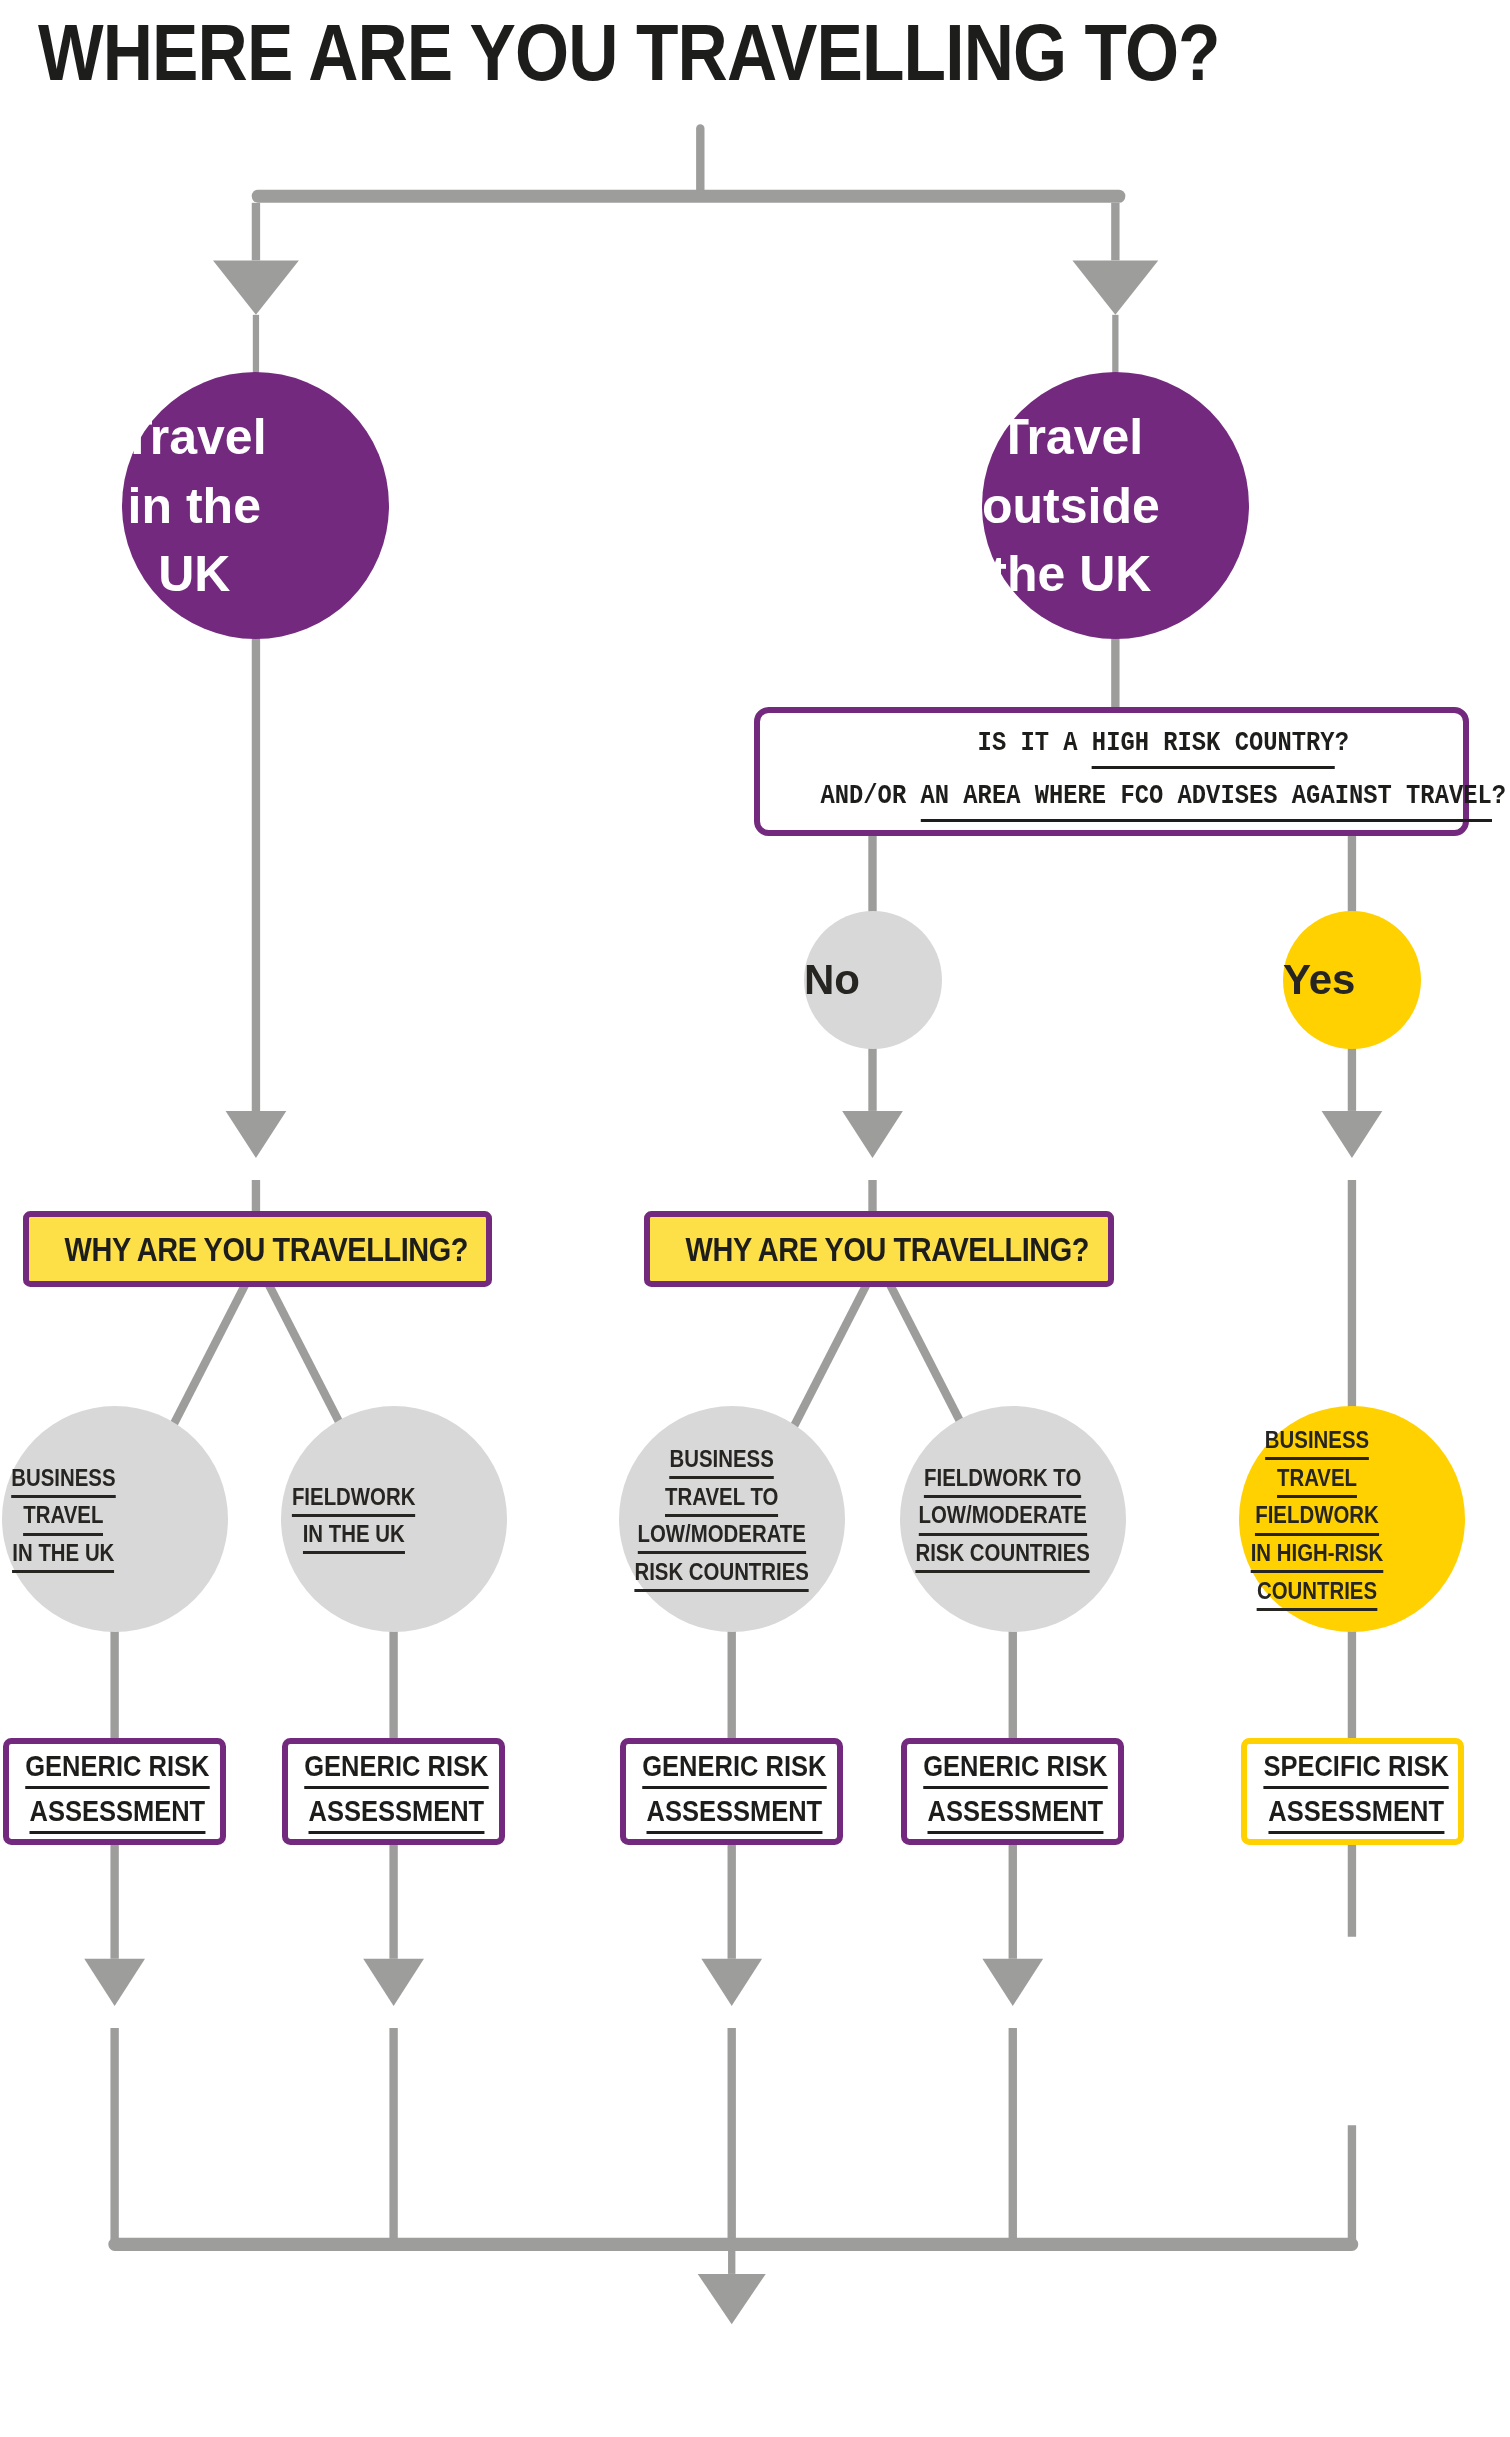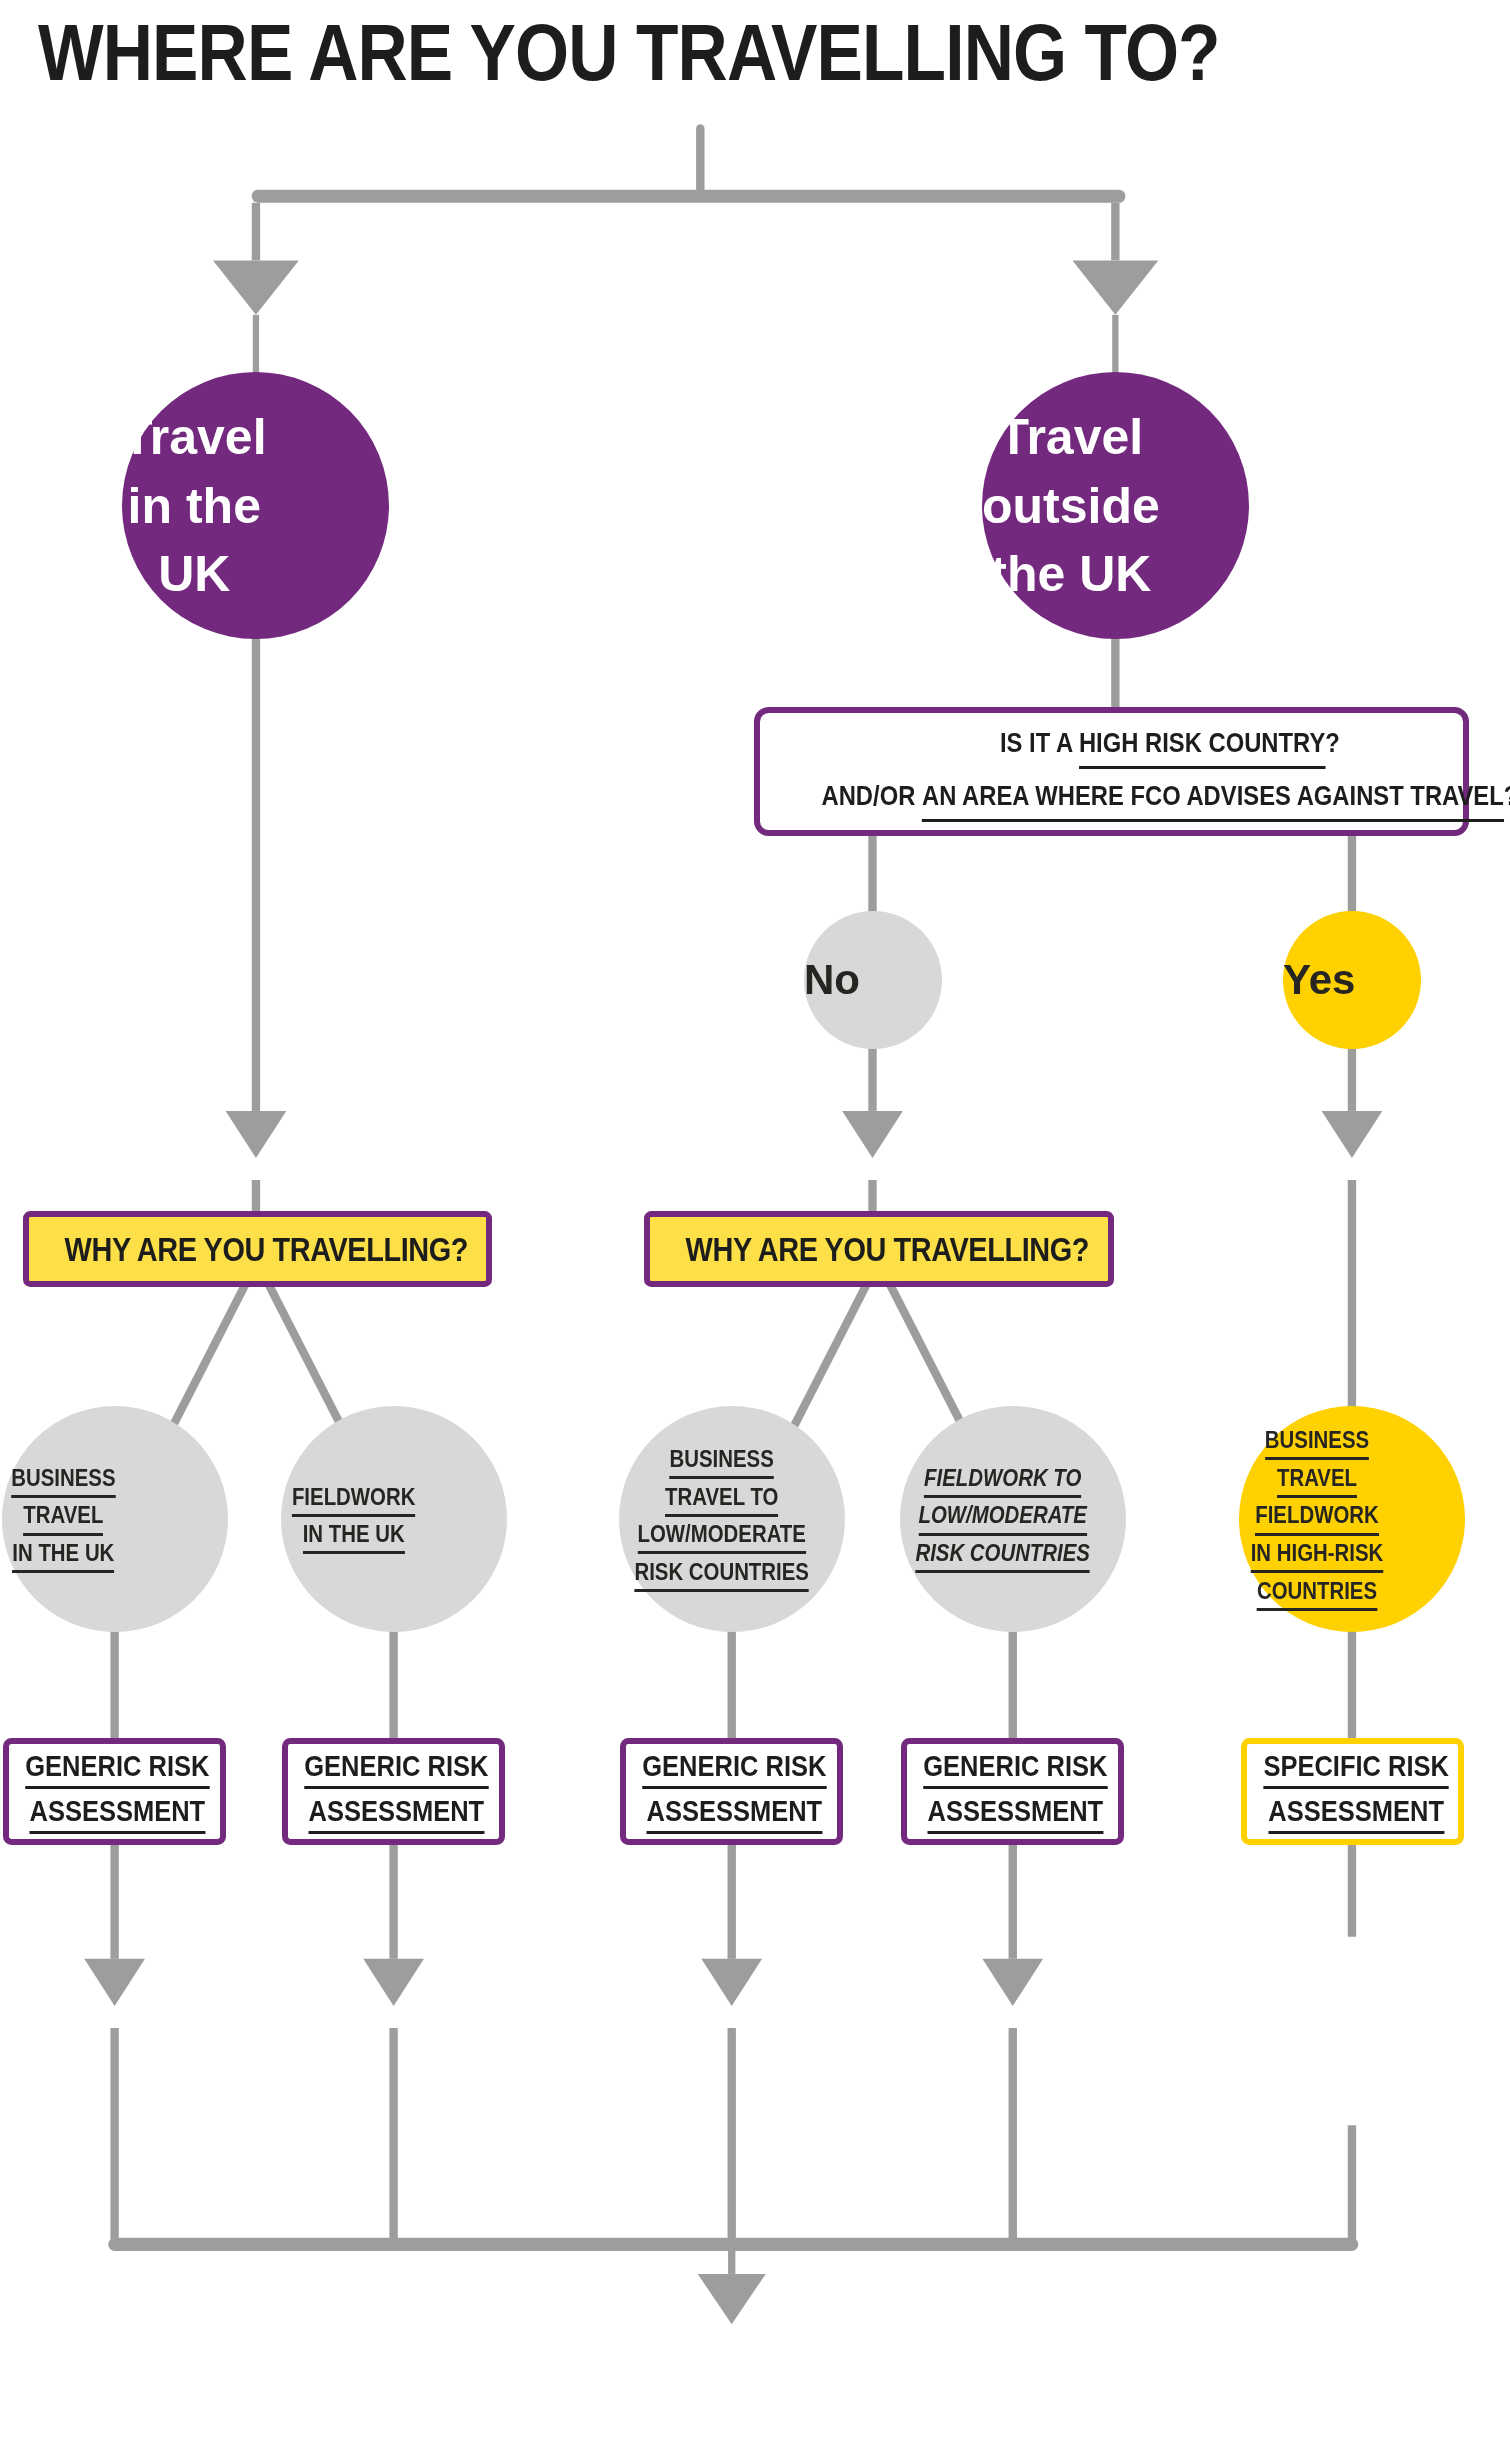--- a/index.html
+++ b/index.html
@@ -109,21 +109,21 @@
     </div>
   </div>
   <div class="node circle purple soft" style="left:982px;top:372px;width:267px;height:267px;">
     <div>
       <span class="ln">Travel</span>
       <span class="ln">outside</span>
       <span class="ln">the UK</span>
     </div>
   </div>
 
-  <div class="node qbox" style="left:754px;top:707px;width:715px;height:129px;">
+  <div class="node qbox" style="left:754px;top:707px;width:715px;height:129px;font-family:Liberation Mono, monospace;">
     <div class="sz54 cond">
       <span class="ln"><span>IS IT A </span><span class="u">HIGH RISK COUNTRY</span><span>?</span></span>
       <span class="ln"><span>AND/OR </span><span class="u">AN AREA WHERE FCO ADVISES AGAINST TRAVEL</span><span>?</span></span>
     </div>
   </div>
 
   <div class="node circle gray yn" style="left:804px;top:911px;width:138px;height:138px;">
       <span>No</span>
     </div>
   <div class="node circle yellow yn" style="left:1283px;top:911px;width:138px;height:138px;">
@@ -151,21 +151,21 @@
     </div>
   </div>
   <div class="node circle gray" style="left:619px;top:1406px;width:226px;height:226px;">
     <div class="sz46 cond">
       <span class="ln"><span class="u">BUSINESS</span></span>
       <span class="ln"><span class="u">TRAVEL TO</span></span>
       <span class="ln"><span class="u">LOW/MODERATE</span></span>
       <span class="ln"><span class="u">RISK COUNTRIES</span></span>
     </div>
   </div>
-  <div class="node circle gray" style="left:900px;top:1406px;width:226px;height:226px;font-style:italic;">
+  <div class="node circle gray" style="left:900px;top:1406px;width:226px;height:226px;">
     <div class="sz46 cond">
       <span class="ln"><span class="u">FIELDWORK TO</span></span>
       <span class="ln"><span class="u">LOW/MODERATE</span></span>
       <span class="ln"><span class="u">RISK COUNTRIES</span></span>
     </div>
   </div>
   <div class="node circle yellow" style="left:1239px;top:1406px;width:226px;height:226px;">
     <div class="sz46 cond">
       <span class="ln"><span class="u">BUSINESS</span></span>
       <span class="ln"><span class="u">TRAVEL</span></span>

